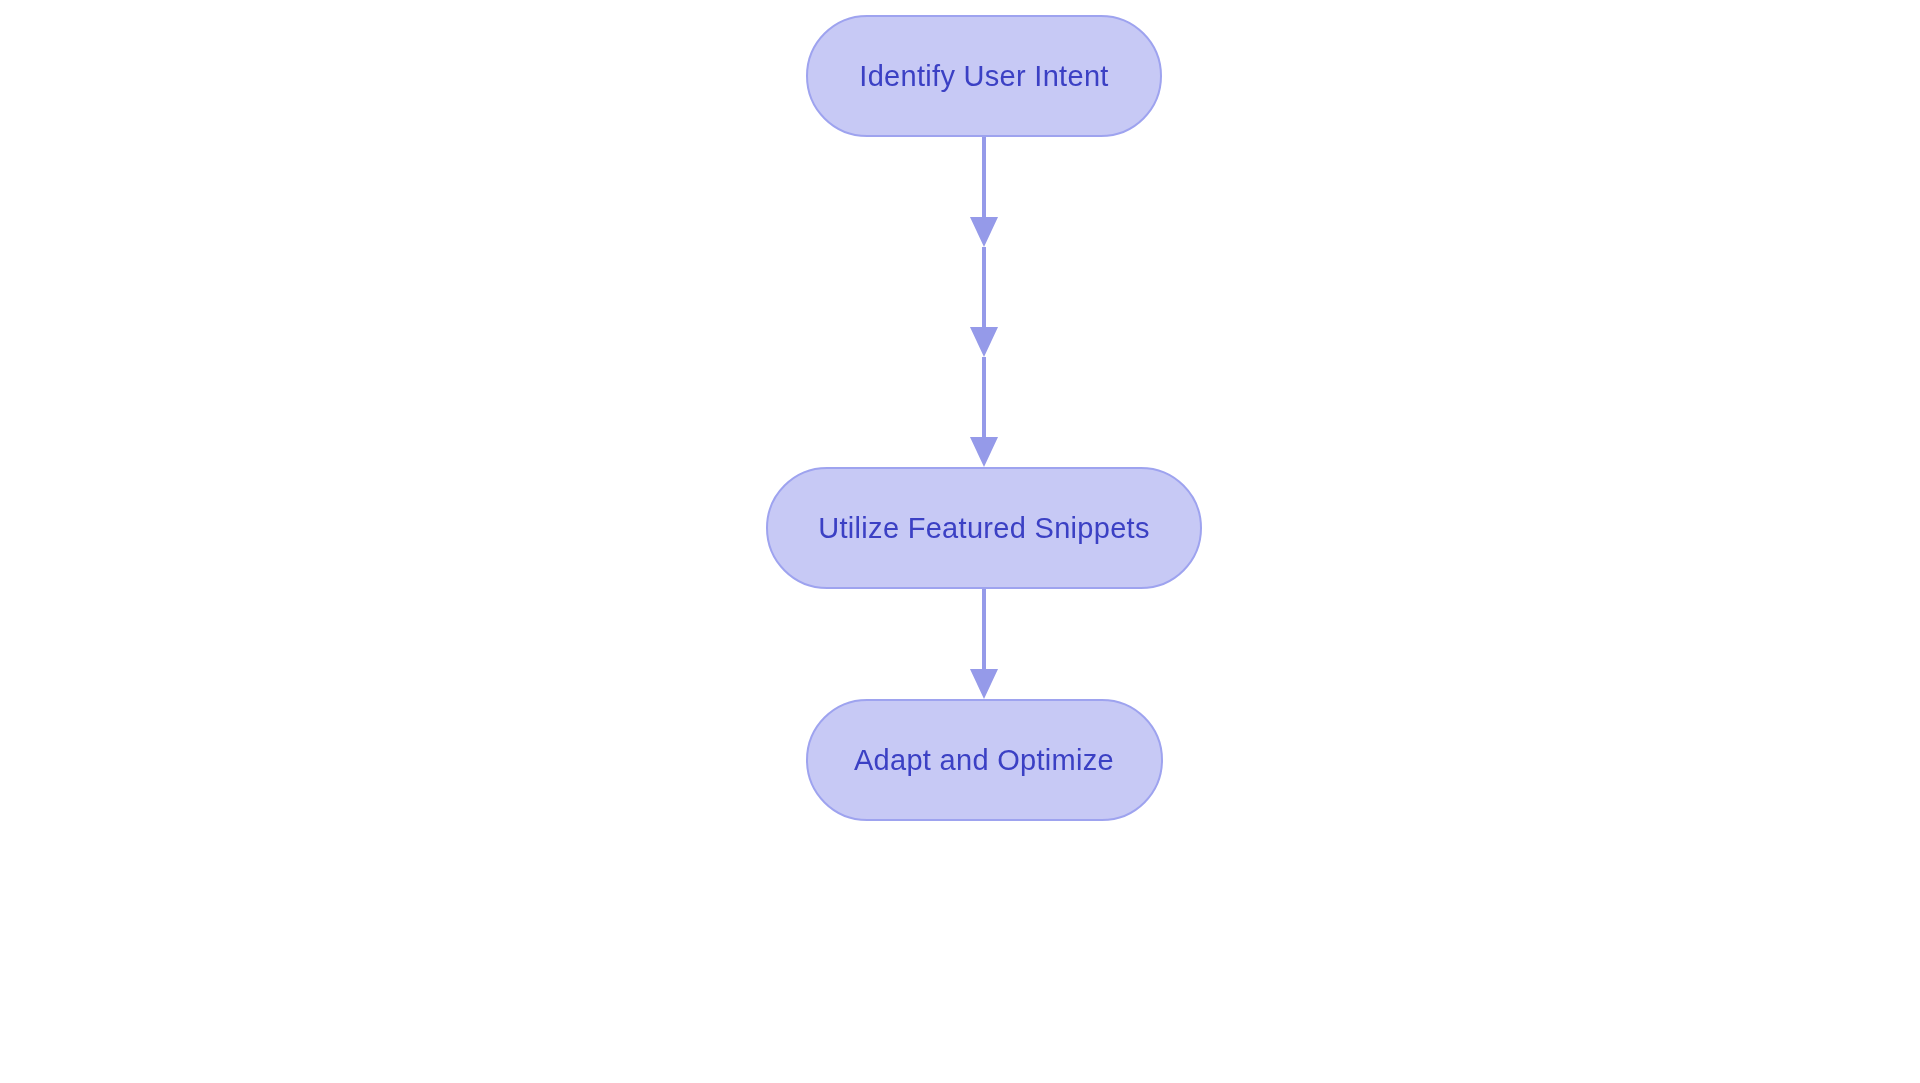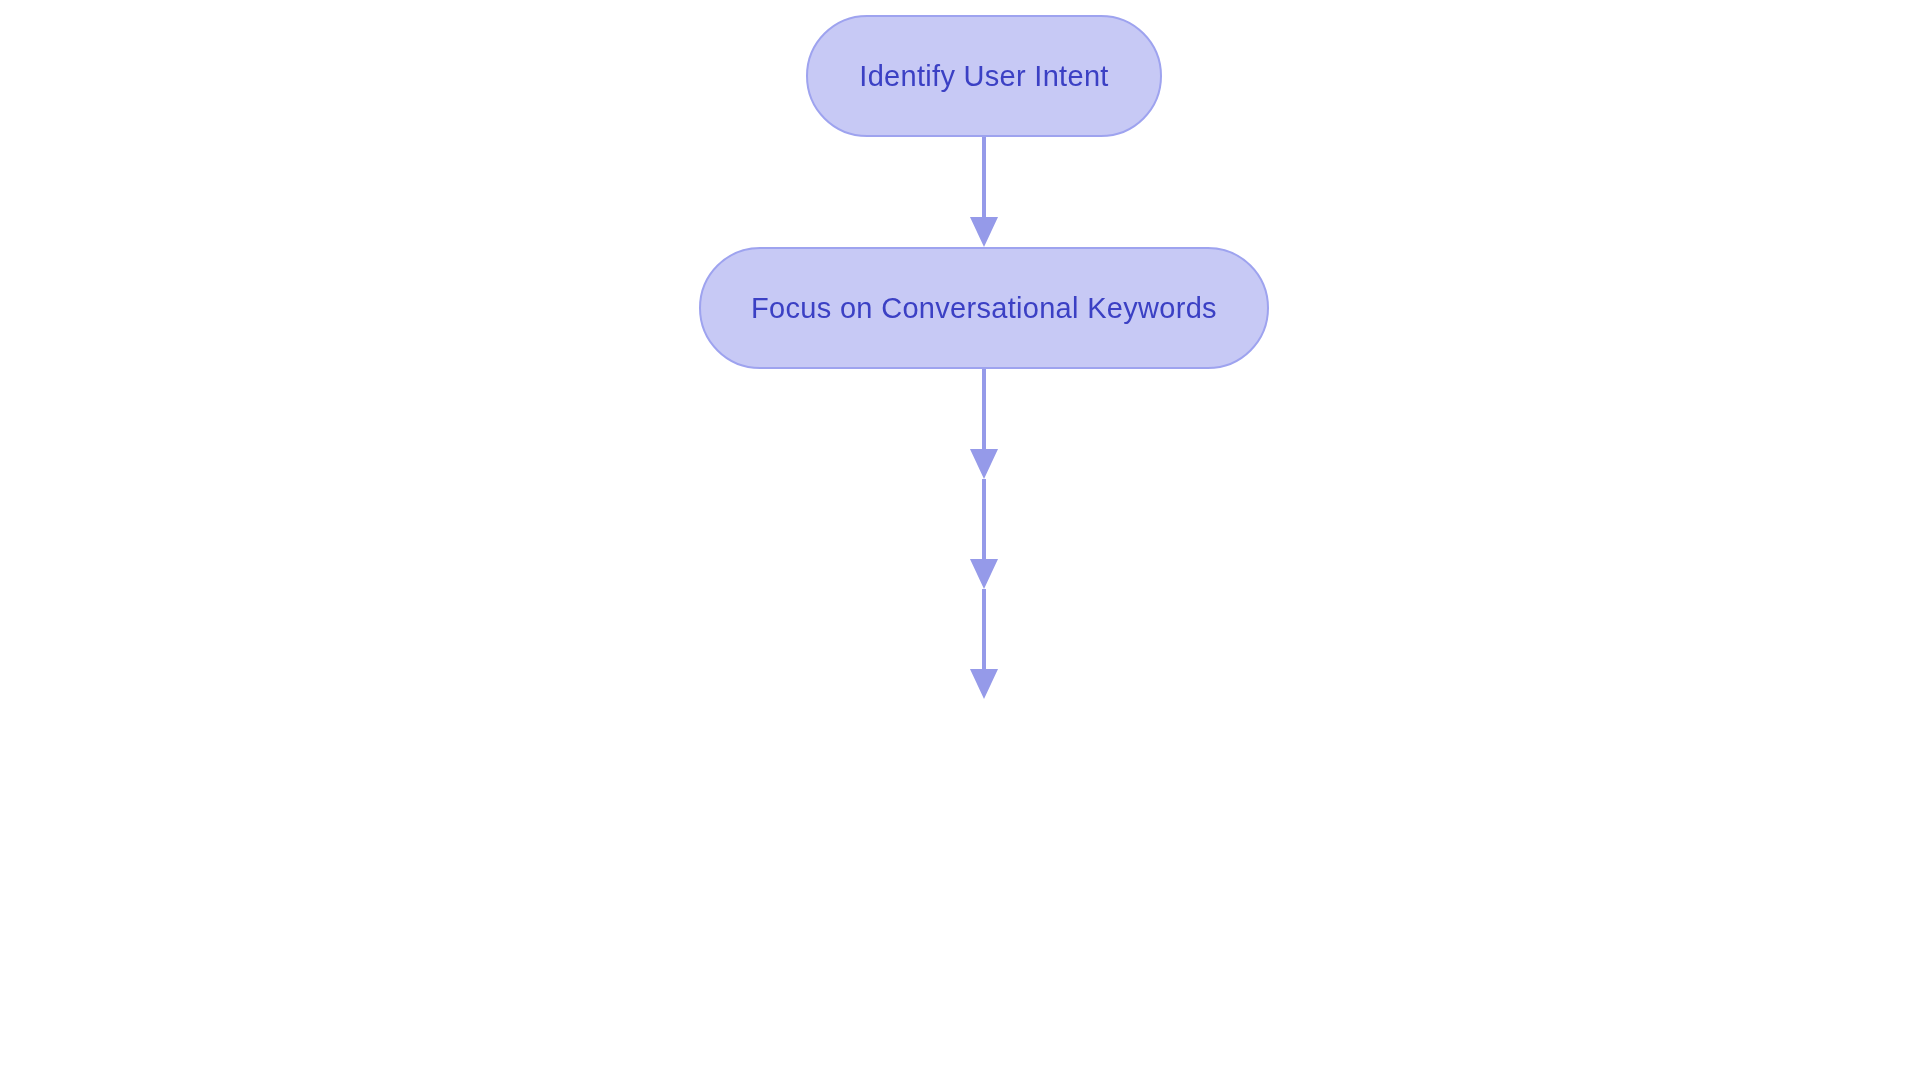--- a/index.html
+++ b/index.html
@@ -46,35 +46,38 @@
 
   <div class="node" style="width:356px">
     <span class="node-label">Identify User Intent</span>
   </div>
 
   <svg class="arrow" width="32" height="110" viewBox="0 0 32 110">
     <line x1="16" y1="0" x2="16" y2="82" stroke="currentColor" stroke-width="4"></line>
     <polygon points="2,80 30,80 16,110" fill="currentColor"></polygon>
   </svg>
 
-  <div class="node" style="width:570px">
-    <span class="node-label">Focus on Conversational Keywords</span>
-  </div>
 
   <svg class="arrow" width="32" height="110" viewBox="0 0 32 110">
     <line x1="16" y1="0" x2="16" y2="82" stroke="currentColor" stroke-width="4"></line>
     <polygon points="2,80 30,80 16,110" fill="currentColor"></polygon>
   </svg>
 
 
   <svg class="arrow" width="32" height="110" viewBox="0 0 32 110">
     <line x1="16" y1="0" x2="16" y2="82" stroke="currentColor" stroke-width="4"></line>
     <polygon points="2,80 30,80 16,110" fill="currentColor"></polygon>
   </svg>
 
+  <div class="node" style="width:436px">
+    <span class="node-label">Utilize Featured Snippets</span>
+  </div>
 
   <svg class="arrow" width="32" height="110" viewBox="0 0 32 110">
     <line x1="16" y1="0" x2="16" y2="82" stroke="currentColor" stroke-width="4"></line>
     <polygon points="2,80 30,80 16,110" fill="currentColor"></polygon>
   </svg>
 
+  <div class="node" style="width:357px">
+    <span class="node-label">Adapt and Optimize</span>
+  </div>
 
 </div>
 
 </body></html>

